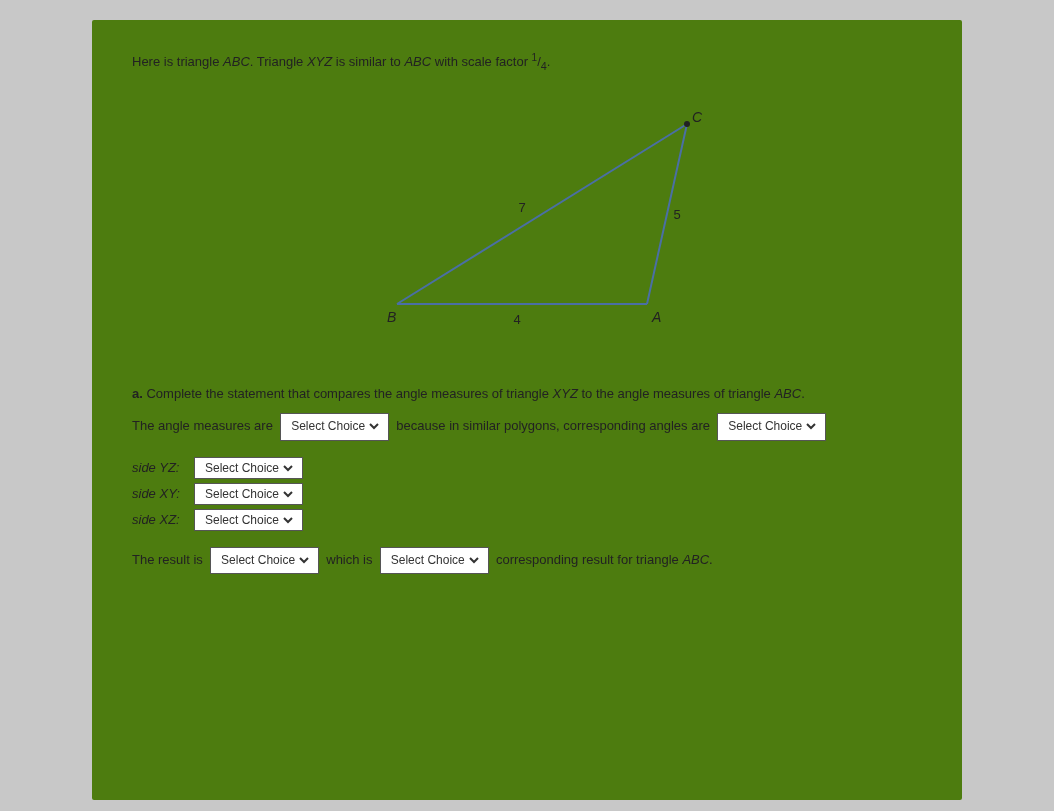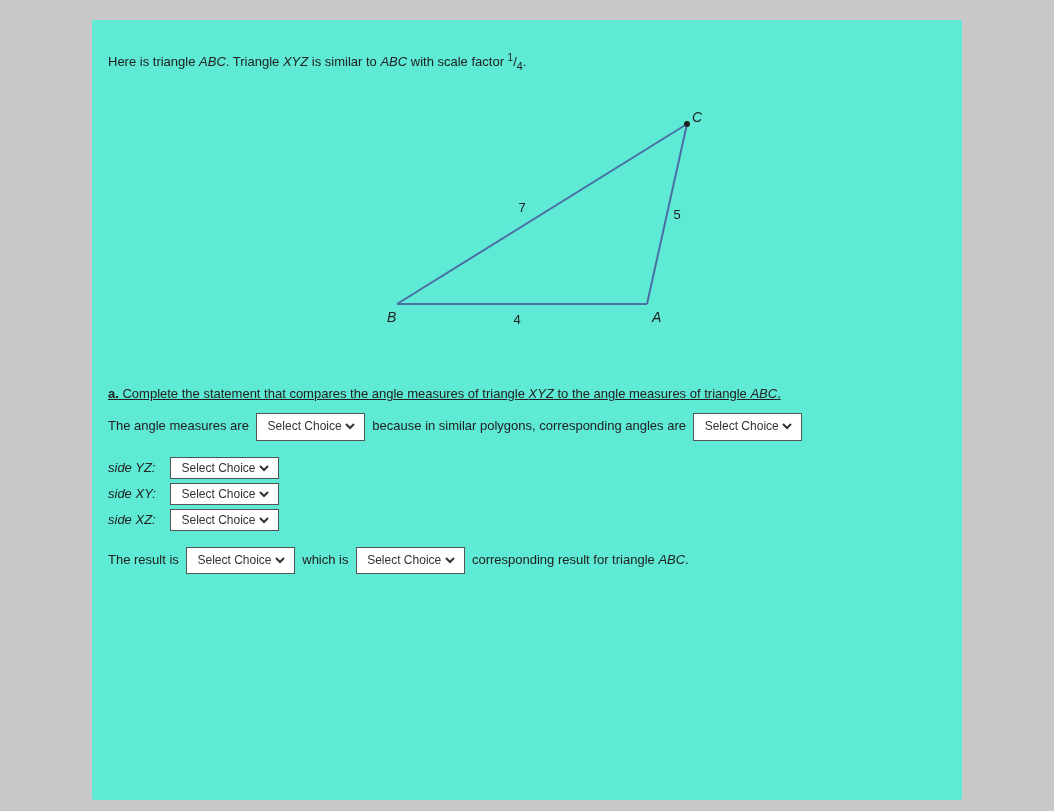--- a/index.html
+++ b/index.html
@@ -7,24 +7,24 @@
       background: #c8c8c8;
       font-family: Arial, sans-serif;
       font-size: 13px;
       display: flex;
       justify-content: center;
       align-items: flex-start;
       min-height: 811px;
       padding: 20px;
     }
     .page {
-      background: #5eead4;
+      background: #4d7c0f;
       width: 870px;
       min-height: 780px;
-      padding: 30px 16px;
+      padding: 30px 40px;
       border-radius: 2px;
     }
     .intro-text {
       font-size: 13px;
       color: #222;
       margin-bottom: 20px;
       line-height: 1.5;
     }
     .intro-text sup {
       font-size: 10px;
@@ -42,21 +42,20 @@
       height: 260px;
     }
     .section {
       margin-bottom: 16px;
     }
     .section-label {
       font-size: 13px;
       color: #222;
       margin-bottom: 8px;
       line-height: 1.6;
-      text-decoration: underline;
     }
     .section-label b {
       font-weight: bold;
     }
     .inline-select {
       display: inline-block;
       border: 1px solid #555;
       background: #fff;
       padding: 2px 6px;
       font-size: 12px;
@@ -64,21 +63,20 @@
       vertical-align: middle;
     }
     .inline-select select {
       border: none;
       background: transparent;
       font-size: 12px;
       outline: none;
       cursor: pointer;
       padding: 0;
       color: #333;
-      text-align: center;
     }
     .side-lengths {
       margin-top: 6px;
       margin-left: 0;
     }
     .side-row {
       display: flex;
       align-items: center;
       margin-bottom: 4px;
       font-size: 13px;

